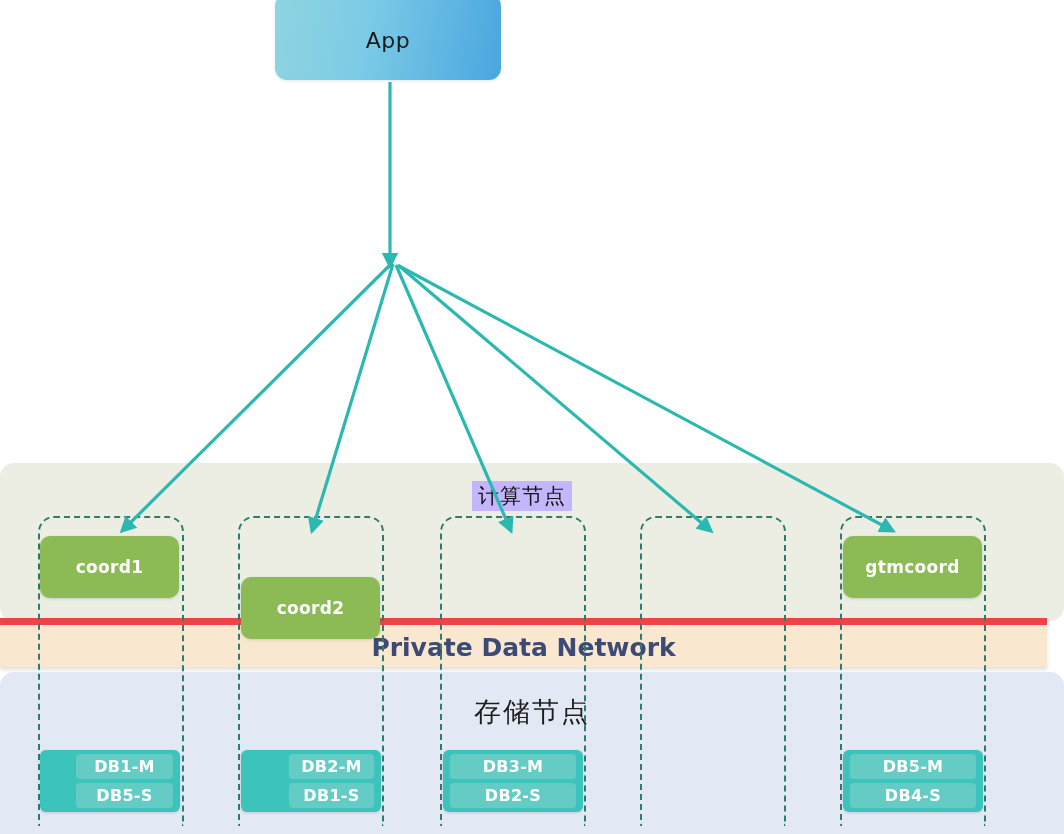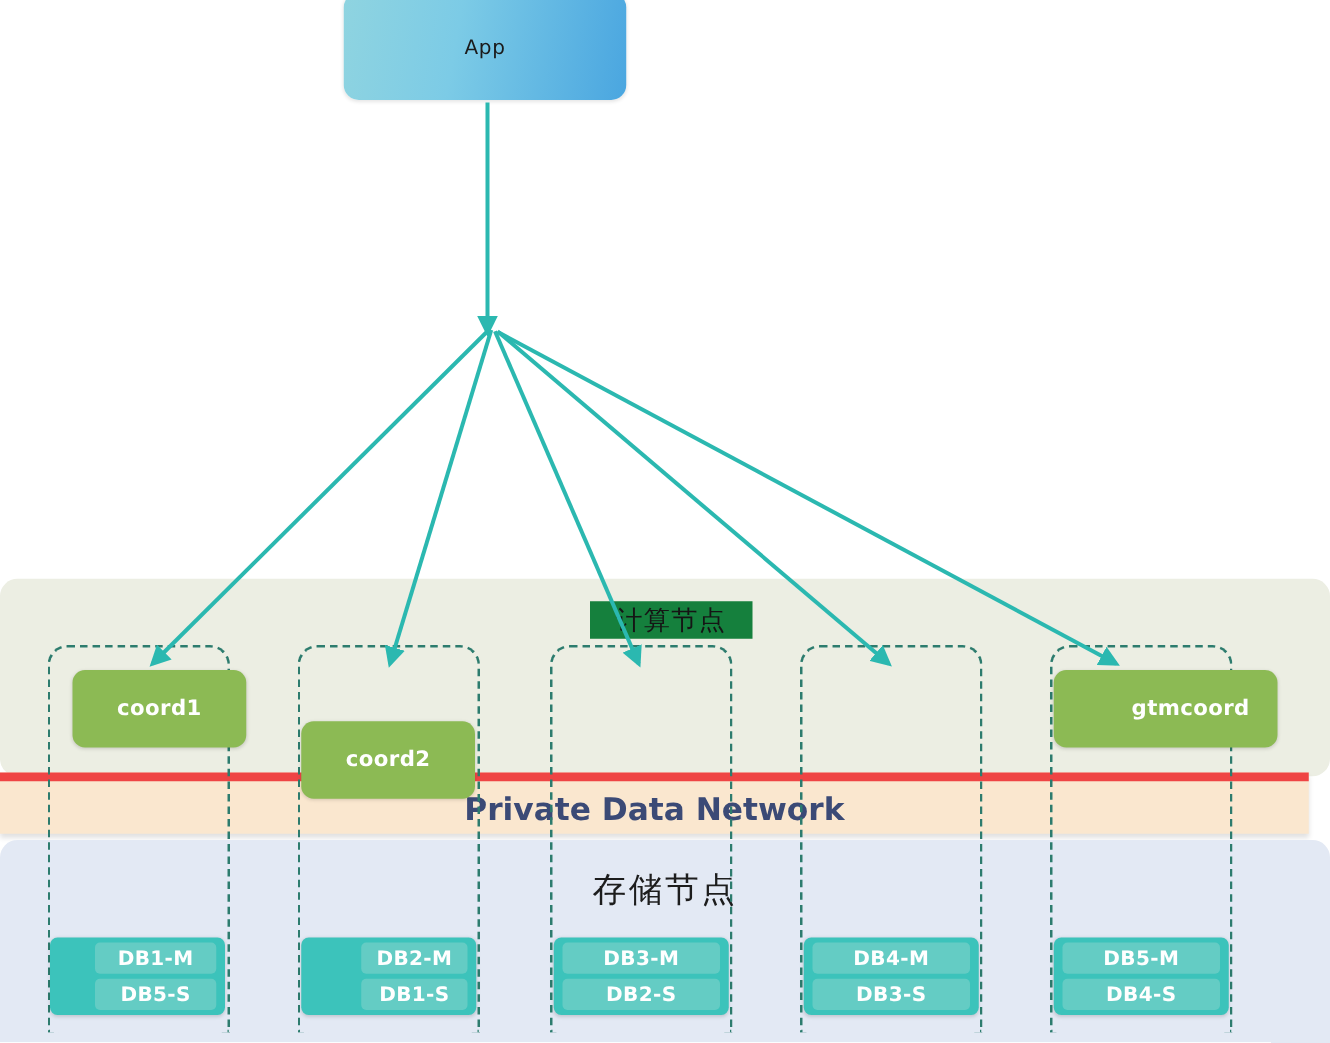--- a/index.html
+++ b/index.html
@@ -28,21 +28,21 @@
     border-radius: 12px;
     background: linear-gradient(100deg, #8fd4e0 0%, #7ccbe6 40%, #4aa6e0 100%);
     box-shadow: 0 1px 3px rgba(0,0,0,0.10);
   }
   #app-label {
     position: absolute;
     left: 0;
     right: 0;
     top: 34px;
     text-align: center;
-    font-size: 16px;
+    font-size: 22px;
     color: #1b1b1b;
     font-family: "DejaVu Sans", sans-serif;
     letter-spacing: 0.5px;
   }
 
   
   #compute-band {
     position: absolute;
     left: 0px;
     top: 463px;
@@ -89,22 +89,22 @@
     text-align: center;
     font-size: 27px;
     color: #1d1d1d;
     font-family: "DejaVu Sans", sans-serif;
     letter-spacing: 2px;
   }
   #compute-label-wrap {
     position: absolute;
     left: 472px;
     top: 481px;
-    background: #15803d;
-    padding: 1px 21px;
+    background: #c4b5fd;
+    padding: 1px 6px;
   }
   #compute-label {
     font-size: 21px;
     color: #151515;
     font-family: "DejaVu Sans", sans-serif;
     letter-spacing: 1px;
     white-space: nowrap;
   }
 
   
@@ -208,27 +208,27 @@
   <div class="col-group" style="left:38px;"></div>
   <div class="col-group" style="left:238px;"></div>
   <div class="col-group" style="left:440px;"></div>
   <div class="col-group" style="left:640px;"></div>
   <div class="col-group" style="left:840px;"></div>
 
   <div id="compute-label-wrap">
     <span id="compute-label">计算节点</span>
   </div>
 
-  <div class="coord-box" style="left:40px;margin-left:18px;">
+  <div class="coord-box" style="left:40px;">
     <span>coord1</span>
   </div>
   <div class="coord-box" style="left:241px;margin-top:41px;">
     <span>coord2</span>
   </div>
-  <div class="coord-box" style="left:843px;padding-left:40px;">
+  <div class="coord-box" style="left:843px;">
     <span>gtmcoord</span>
   </div>
 
   <div class="db-box" style="left:40px;padding-left:36px;">
     <div class="db-row">
       <span>DB1-M</span>
     </div>
     <div class="db-row">
       <span>DB5-S</span>
     </div>
@@ -240,28 +240,20 @@
     <div class="db-row">
       <span>DB1-S</span>
     </div>
   </div>
   <div class="db-box" style="left:443px;">
     <div class="db-row">
       <span>DB3-M</span>
     </div>
     <div class="db-row">
       <span>DB2-S</span>
-    </div>
-  </div>
-  <div class="db-box" style="left:643px;">
-    <div class="db-row">
-      <span>DB4-M</span>
-    </div>
-    <div class="db-row">
-      <span>DB3-S</span>
     </div>
   </div>
   <div class="db-box" style="left:843px;">
     <div class="db-row">
       <span>DB5-M</span>
     </div>
     <div class="db-row">
       <span>DB4-S</span>
     </div>
   </div>

